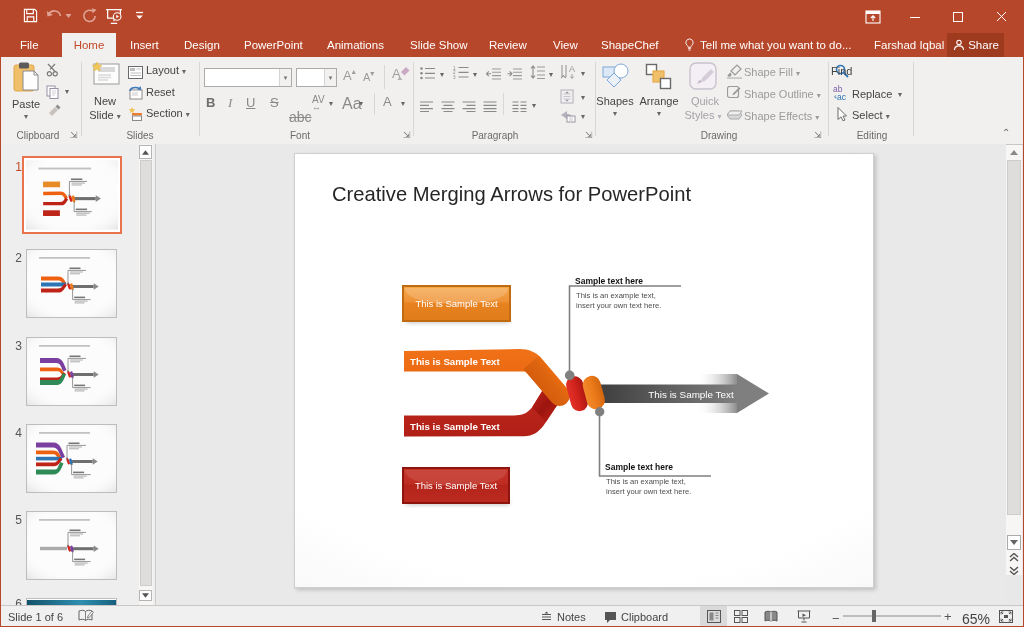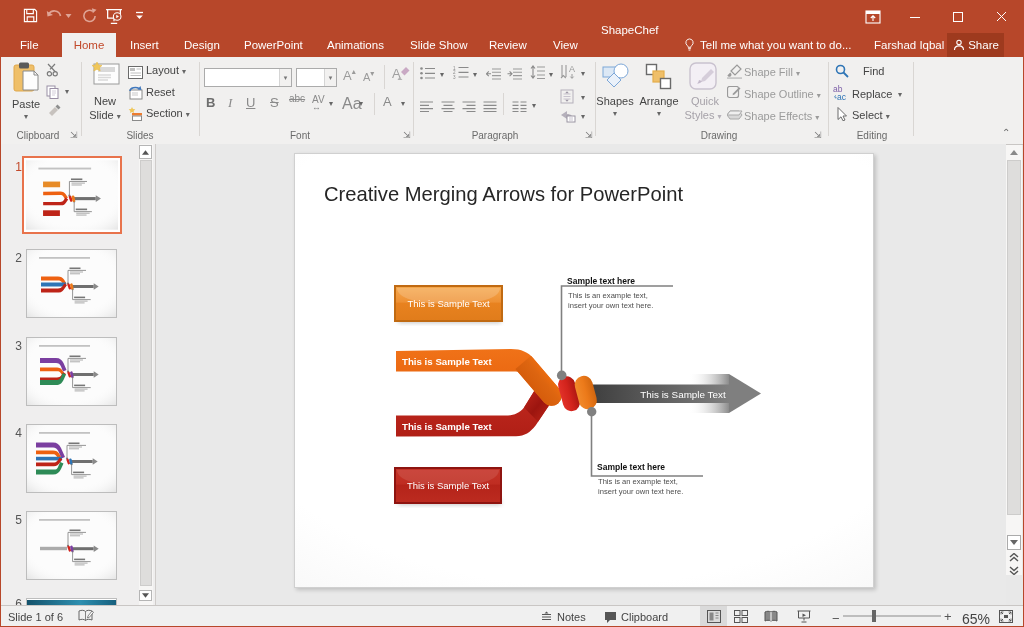--- a/index.html
+++ b/index.html
@@ -93,21 +93,21 @@
   <div id="tabrow" class="abs"></div>
   <div class="tab" style="left:20px;top:33px;">File</div>
   <div id="hometab">Home</div>
   <div class="tab" style="left:130px;top:33px;">Insert</div>
   <div class="tab" style="left:184px;top:33px;">Design</div>
   <div class="tab" style="left:244px;top:33px;">PowerPoint</div>
   <div class="tab" style="left:327px;top:33px;">Animations</div>
   <div class="tab" style="left:410px;top:33px;">Slide Show</div>
   <div class="tab" style="left:489px;top:33px;">Review</div>
   <div class="tab" style="left:553px;top:33px;">View</div>
-  <div class="tab" style="left:601px;top:18px;">ShapeChef</div>
+  <div class="tab" style="left:601px;top:33px;">ShapeChef</div>
   <div class="tab" style="left:684px;top:33px;">
     <svg width="11" height="13" viewBox="0 0 11 14" style="vertical-align:-2px">
         <path d="M5.5 1 a4 4 0 0 1 2.3 7.2 c-.6.5-.8 1-.8 1.8 h-3 c0-.8-.2-1.3-.8-1.8 A4 4 0 0 1 5.5 1 z" fill="none" stroke="#fff" stroke-width="1"></path>
         <path d="M4 11.5 h3 M4.5 13 h2" stroke="#fff" stroke-width="1"></path>
       </svg>
   </div>
   <div class="tab" style="left:700px;top:33px;">Tell me what you want to do...</div>
   <div class="tab" style="left:874px;top:33px;">Farshad Iqbal</div>
   <div class="abs" style="left:947px;top:33px;width:57px;height:24px;background:#9E3A1E;"></div>
   <div class="tab" style="left:953px;top:33px;">
@@ -211,21 +211,21 @@
       <svg width="18" height="16" viewBox="0 0 18 16">
           <text x="0" y="12" font-size="13" fill="#A0A0A0" font-family="Liberation Sans">A</text>
           <path d="M9 6 l5-5 3.5 3.5 -5 5z" fill="#C9A9C4"></path>
           <path d="M7.5 11 l3 3 h-5z" fill="#B0B0B0"></path>
         </svg>
     </div>
     <div class="abs" style="left:206px;top:38px;color:#6E6E6E;font-size:13px;font-weight:bold;">B</div>
     <div class="abs" style="left:228px;top:38px;color:#8A8A8A;font-size:13px;font-style:italic;font-family:'Liberation Serif',serif;">I</div>
     <div class="abs" style="left:246px;top:38px;color:#8A8A8A;font-size:13px;text-decoration:underline;">U</div>
     <div class="abs" style="left:270px;top:38px;color:#8A8A8A;font-size:13px;text-decoration:line-through;">S</div>
-    <div class="abs" style="left:289px;top:36px;color:#8A8A8A;font-size:10px;text-decoration:line-through;">abc</div>
+    <div class="abs" style="left:289px;top:52px;color:#8A8A8A;font-size:14px;text-decoration:line-through;">abc</div>
     <div class="abs" style="left:312px;top:37px;color:#8A8A8A;font-size:10px;">AV<div style="font-size:9px;margin-top:-3px;letter-spacing:-1px;">↔</div></div>
     <div class="abs dd" style="left:329px;top:42px;">▾</div>
     <div class="abs" style="left:342px;top:38px;color:#8A8A8A;font-size:16px;">Aa</div>
     <div class="abs dd" style="left:359px;top:42px;">▾</div>
     <div class="rdiv" style="left:374px;top:36px;height:22px;"></div>
     <div class="abs" style="left:383px;top:37px;color:#8A8A8A;font-size:13px;">A</div>
     <div class="abs dd" style="left:401px;top:42px;">▾</div>
     <div class="glabel" style="left:270px;width:60px;">Font</div>
     <div class="launcher" style="left:403px;">⇲</div>
 
@@ -373,21 +373,21 @@
     <div class="abs" style="left:744px;top:53px;font-size:11px;color:#9B9B9B;">Shape Effects <span style="font-size:8px;">▾</span></div>
     <div class="glabel" style="left:689px;width:60px;">Drawing</div>
     <div class="launcher" style="left:814px;">⇲</div>
 
     <div class="abs" style="left:835px;top:7px;">
       <svg width="14" height="14" viewBox="0 0 14 14">
           <circle cx="5.5" cy="5.5" r="4" fill="none" stroke="#2E75B6" stroke-width="1.6"></circle>
           <path d="M8.5 8.5 L13 13" stroke="#2E75B6" stroke-width="1.8"></path>
         </svg>
     </div>
-    <div class="abs btnlabel" style="left:840px;top:8px;padding-left:23px;">Find</div>
+    <div class="abs btnlabel" style="left:808px;top:8px;padding-left:23px;">Find</div>
     <div class="abs" style="left:833px;top:28px;">
       <svg width="17" height="16" viewBox="0 0 17 16">
           <text x="0" y="7" font-size="8.5" fill="#7B5EA7" font-family="Liberation Sans">ab</text>
           <text x="4" y="15" font-size="8.5" fill="#2E75B6" font-family="Liberation Sans">ac</text>
           <path d="M2.5 10.5 c-1.5 1.5 0 3 1 2.2" fill="none" stroke="#2E75B6" stroke-width="1"></path>
         </svg>
     </div>
     <div class="abs btnlabel" style="left:852px;top:31px;">Replace</div>
     <div class="abs dd" style="left:898px;top:33px;">▾</div>
     <div class="abs" style="left:837px;top:50px;">
@@ -546,21 +546,21 @@
         </svg></div>
 
     <div class="thumbnum" style="top:453px;">6</div>
     <div class="abs thumbbox" style="top:454px;height:11px;border-bottom:none;">
       <div style="position:absolute;left:0;top:1px;width:89px;height:5px;background:linear-gradient(90deg,#14526B,#2E8FB0 60%,#17607e);"></div>
     </div>
   </div>
 
   <div id="editor" class="abs"></div>
   <div id="slide" class="abs"></div>
-  <div id="slidecontent" class="abs" style="left:288px;top:153px;width:580px;height:435px;">
+  <div id="slidecontent" class="abs" style="left:296px;top:153px;width:580px;height:435px;">
     <div class="abs" style="left:0;top:30px;width:431px;text-align:center;font-size:20.2px;color:#262626;">Creative Merging Arrows for PowerPoint</div>
     <svg class="abs" style="left:0;top:0;" width="580" height="435" viewBox="0 0 580 435">
       <defs>
         <linearGradient id="obox" x1="0" y1="0" x2="0" y2="1">
           <stop offset="0" stop-color="#F5A84D"></stop>
             <stop offset="0.45" stop-color="#EE9134"></stop>
             <stop offset="0.5" stop-color="#E8821F"></stop>
             <stop offset="1" stop-color="#E07C1B"></stop>
         </linearGradient>
         <linearGradient id="rbox" x1="0" y1="0" x2="0" y2="1">

